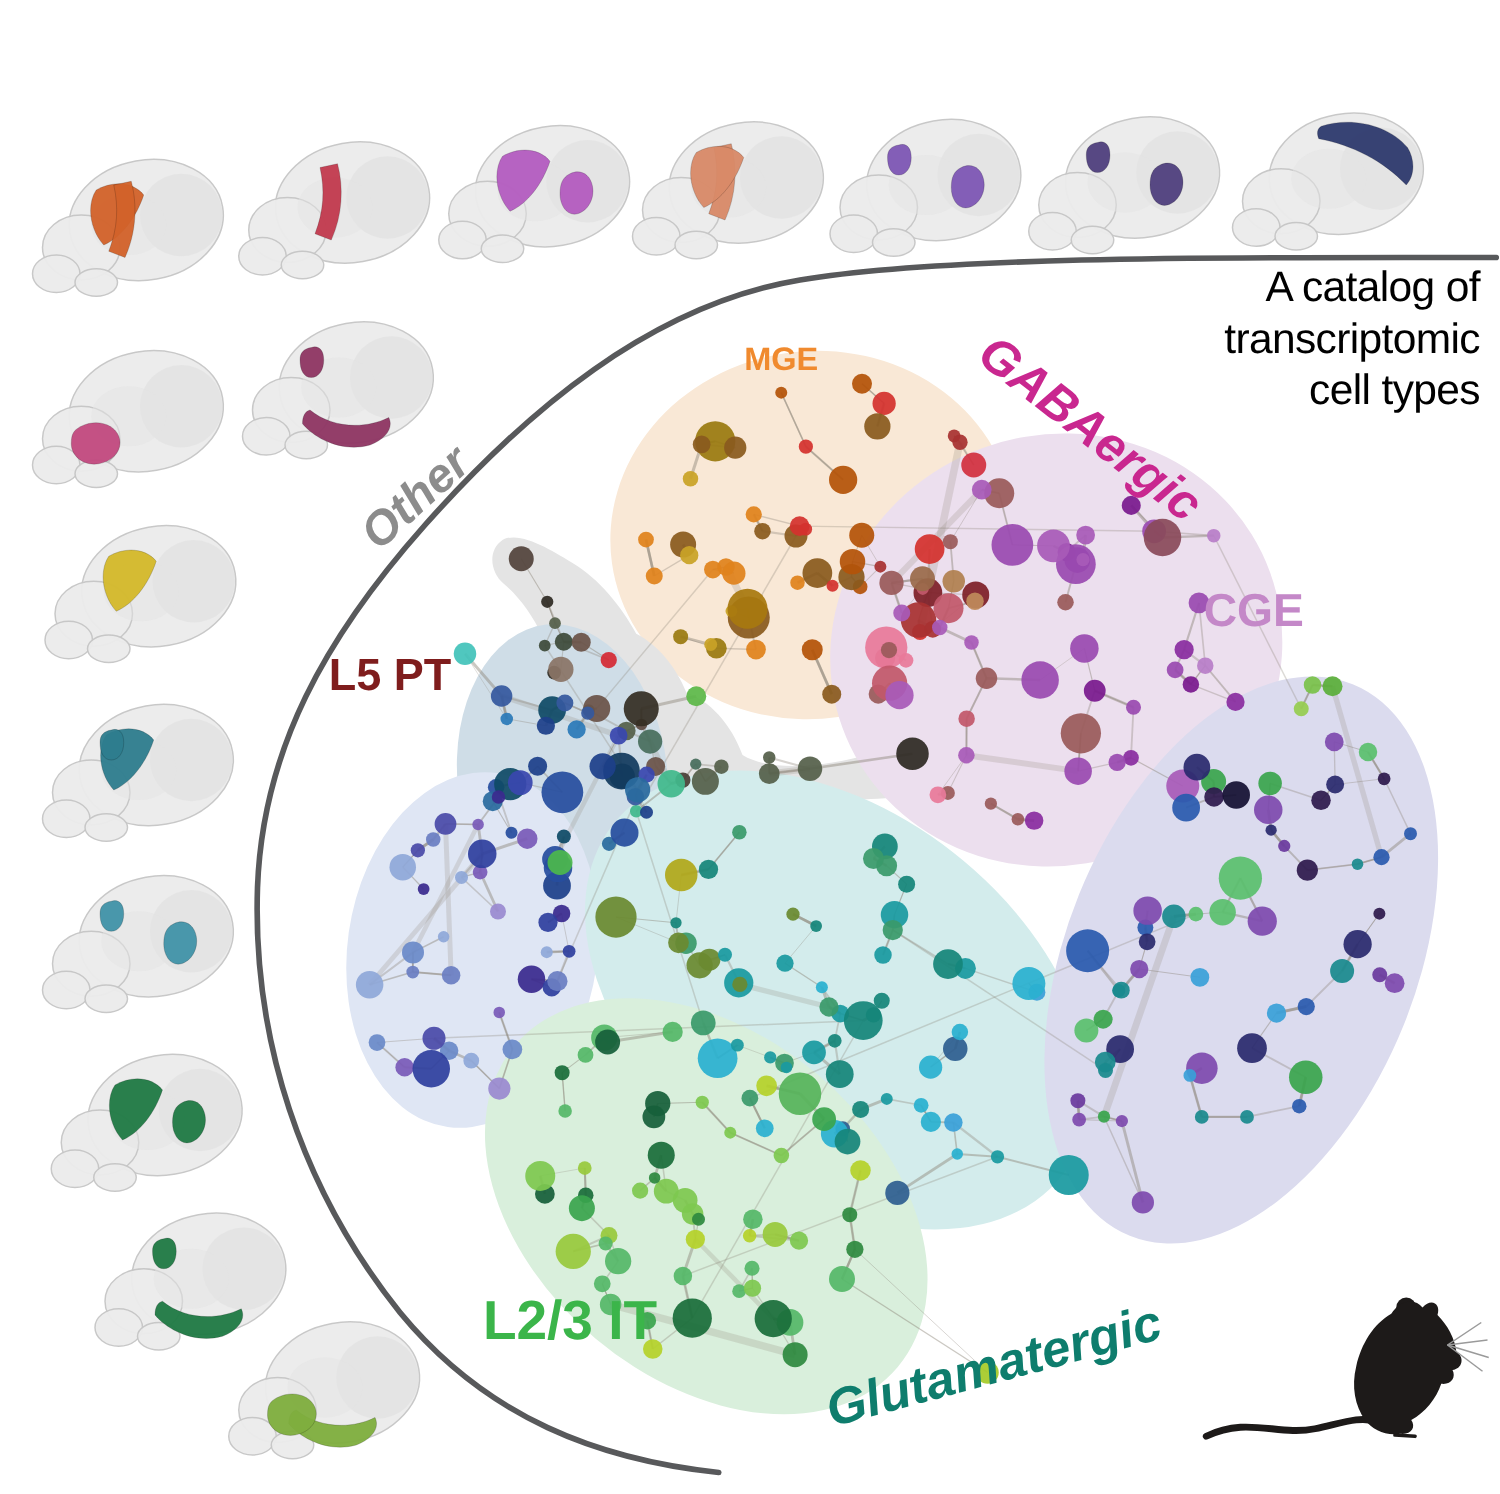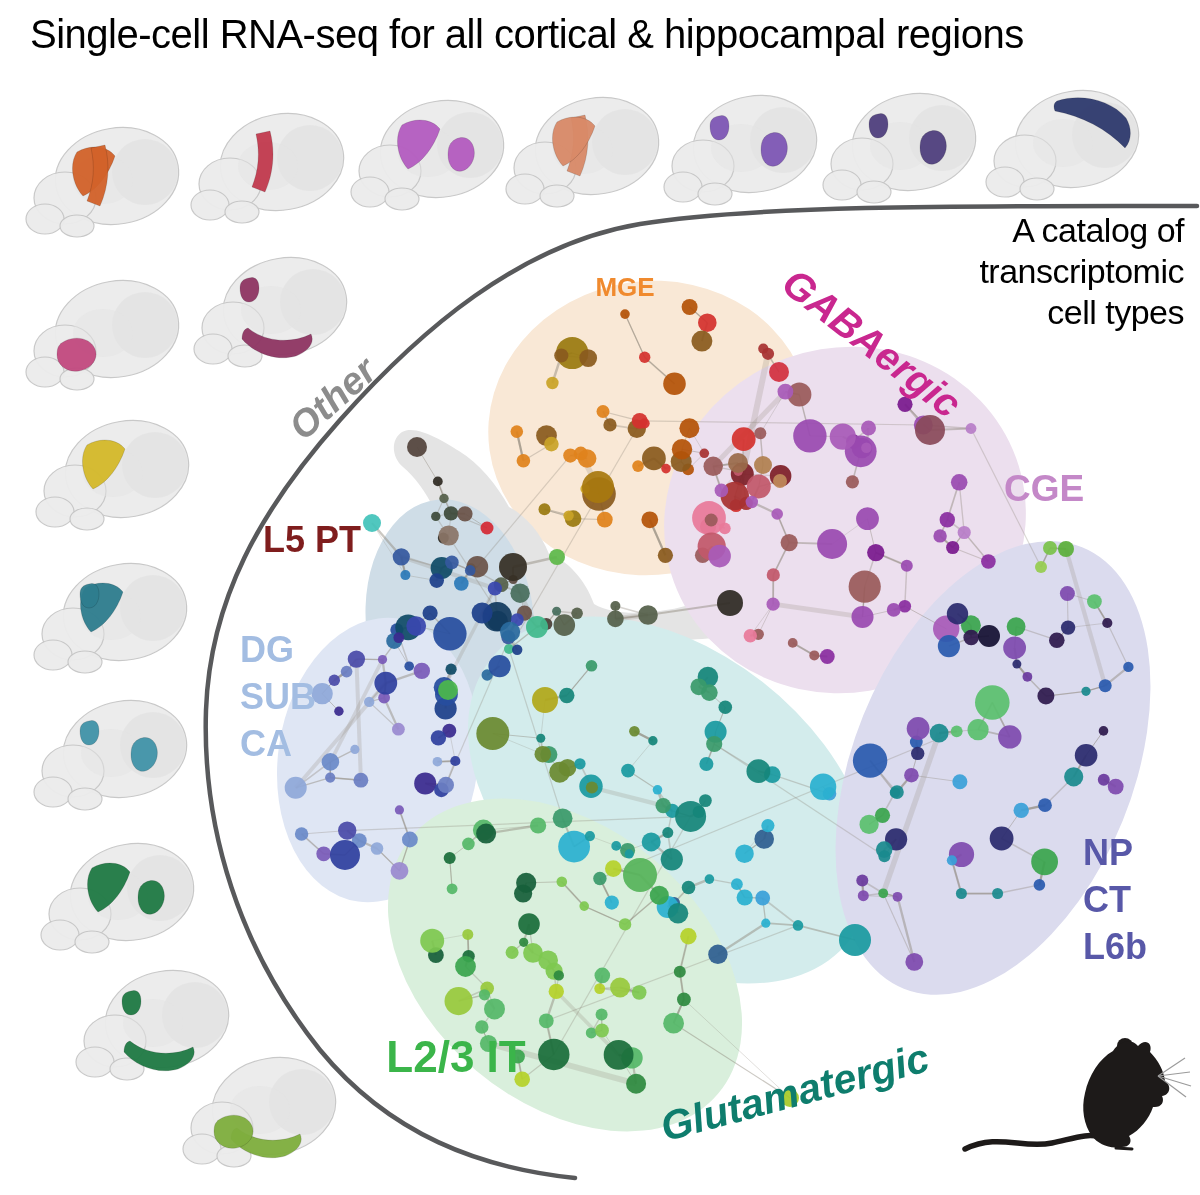--- a/index.html
+++ b/index.html
@@ -1125,32 +1125,25 @@
           <circle cx="1125" cy="1046" r="8" fill="#1d1a19"></circle>
           <path d="M1138,1046 C1145,1038 1153,1043 1150,1052 C1158,1060 1164,1071 1165,1081 C1172,1086 1170,1095 1162,1096 C1165,1102 1161,1108 1153,1107 C1149,1119 1140,1130 1129,1136 C1133,1142 1129,1148 1120,1147 C1109,1149 1098,1144 1092,1136 C1084,1125 1081,1109 1085,1093 C1089,1075 1099,1059 1113,1051 C1120,1040 1132,1038 1138,1046 Z" fill="#1d1a19"></path>
           <line x1="1116" y1="1148" x2="1132" y2="1149" stroke="#1d1a19" stroke-width="3" stroke-linecap="round"></line>
           <line x1="1158" y1="1076" x2="1185" y2="1058" stroke="#9a9a9a" stroke-width="1.2"></line>
           <line x1="1158" y1="1076" x2="1190" y2="1072" stroke="#9a9a9a" stroke-width="1.2"></line>
           <line x1="1158" y1="1076" x2="1191" y2="1086" stroke="#9a9a9a" stroke-width="1.2"></line>
           <line x1="1158" y1="1076" x2="1186" y2="1097" stroke="#9a9a9a" stroke-width="1.2"></line>
         </g>
       </g>
     </svg>
-  <div class="title">Single-cell RNA-seq for all cortical &amp; hippocampal regions</div>
   <div class="catalog">A catalog of
 transcriptomic
 cell types</div>
   <div id="labels">
       <div class="label" style="left: 625px; top: 288px; color: rgb(240, 138, 46); font-size: 26px; transform: translate(-50%, -50%) rotate(0deg);">MGE</div>
       <div class="label" style="left: 872px; top: 343px; color: rgb(201, 39, 143); font-size: 40px; font-style: italic; transform: translate(-50%, -50%) rotate(38deg);">GABAergic</div>
       <div class="label" style="left: 333px; top: 399px; color: rgb(140, 140, 140); font-size: 38px; font-style: italic; transform: translate(-50%, -50%) rotate(-42deg);">Other</div>
-      <div class="label" style="left: 1003px; top: 489px; color: rgb(196, 136, 200); font-size: 37px; transform: translate(-50%, -50%) rotate(0deg); margin-left: 41px;">CGE</div>
+      <div class="label" style="left: 1003px; top: 489px; color: rgb(196, 136, 200); font-size: 37px; transform: translate(-50%, -50%) rotate(0deg);">CGE</div>
       <div class="label" style="left: 312px; top: 540px; color: #7f1d1d; font-size: 36px; transform: translate(-50%, -50%) rotate(0deg);">L5 PT</div>
-      <div class="label" style="left: 240px; top: 697px; color: rgb(163, 189, 226); font-size: 36px; transform: translateY(-50%) rotate(0deg);">DG
-SUB
-CA</div>
       <div class="label" style="left: 456px; top: 1057px; color: rgb(59, 181, 74); font-size: 44px; transform: translate(-50%, -50%) rotate(0deg);">L2/3 IT</div>
-      <div class="label" style="left: 1083px; top: 900px; color: rgb(88, 88, 168); font-size: 36px; transform: translateY(-50%) rotate(0deg);">NP
-CT
-L6b</div>
       <div class="label" style="left: 795px; top: 1093px; color: rgb(14, 125, 109); font-size: 41px; font-style: italic; transform: translate(-50%, -50%) rotate(-15deg);">Glutamatergic</div>
     </div>
 </div>
 
 </body></html>

